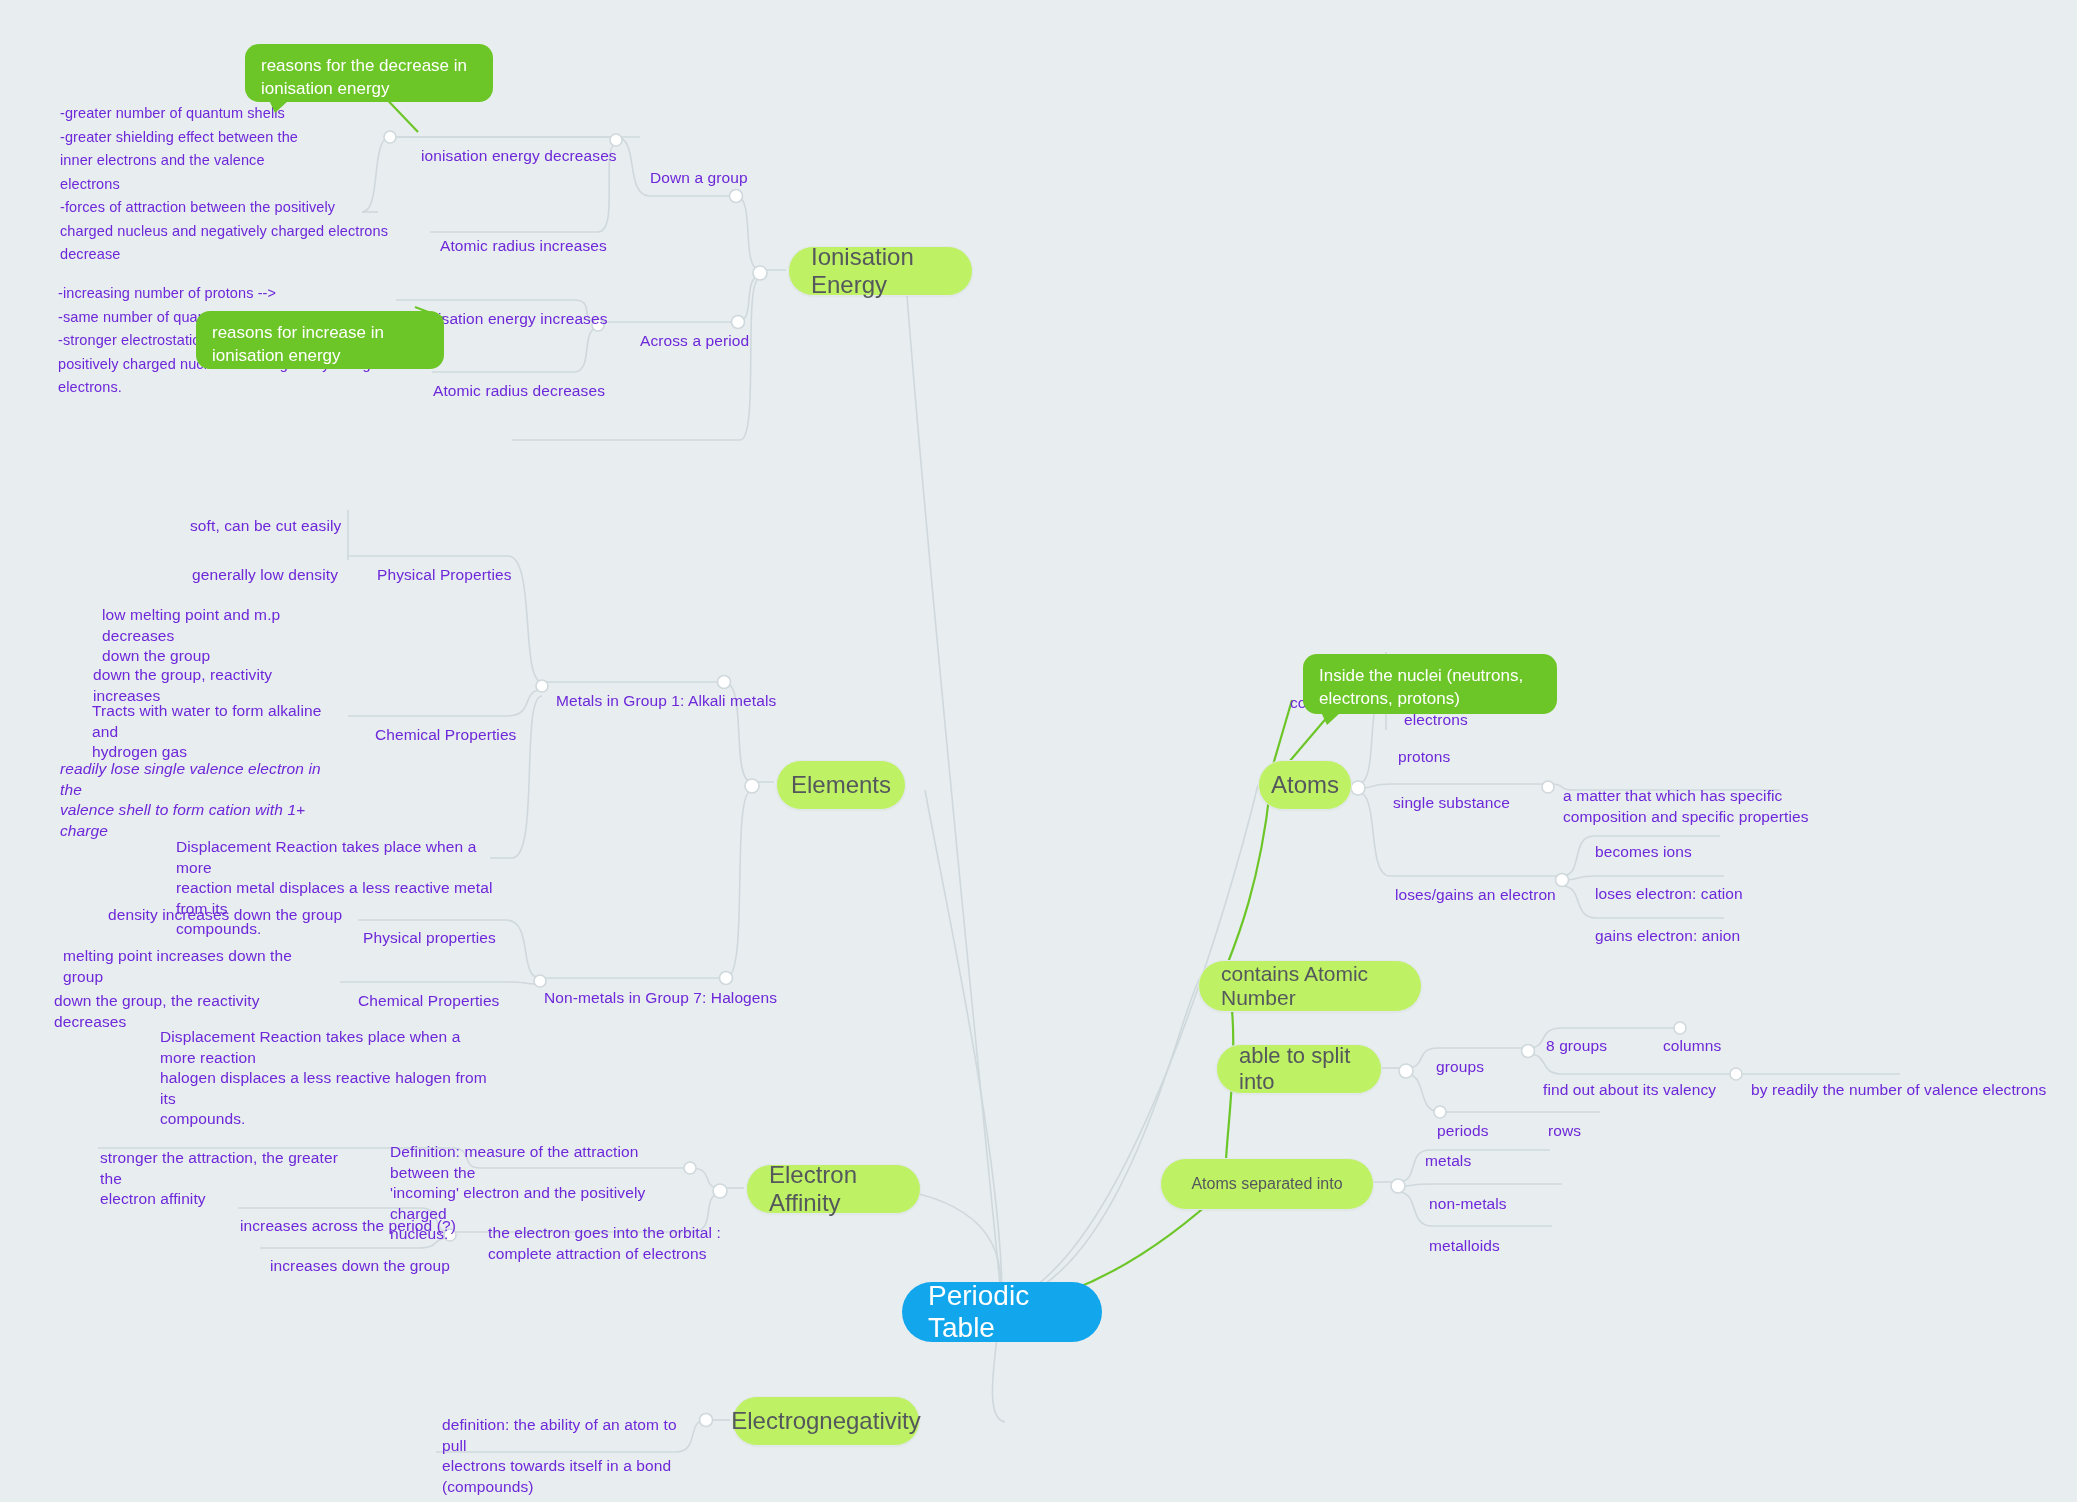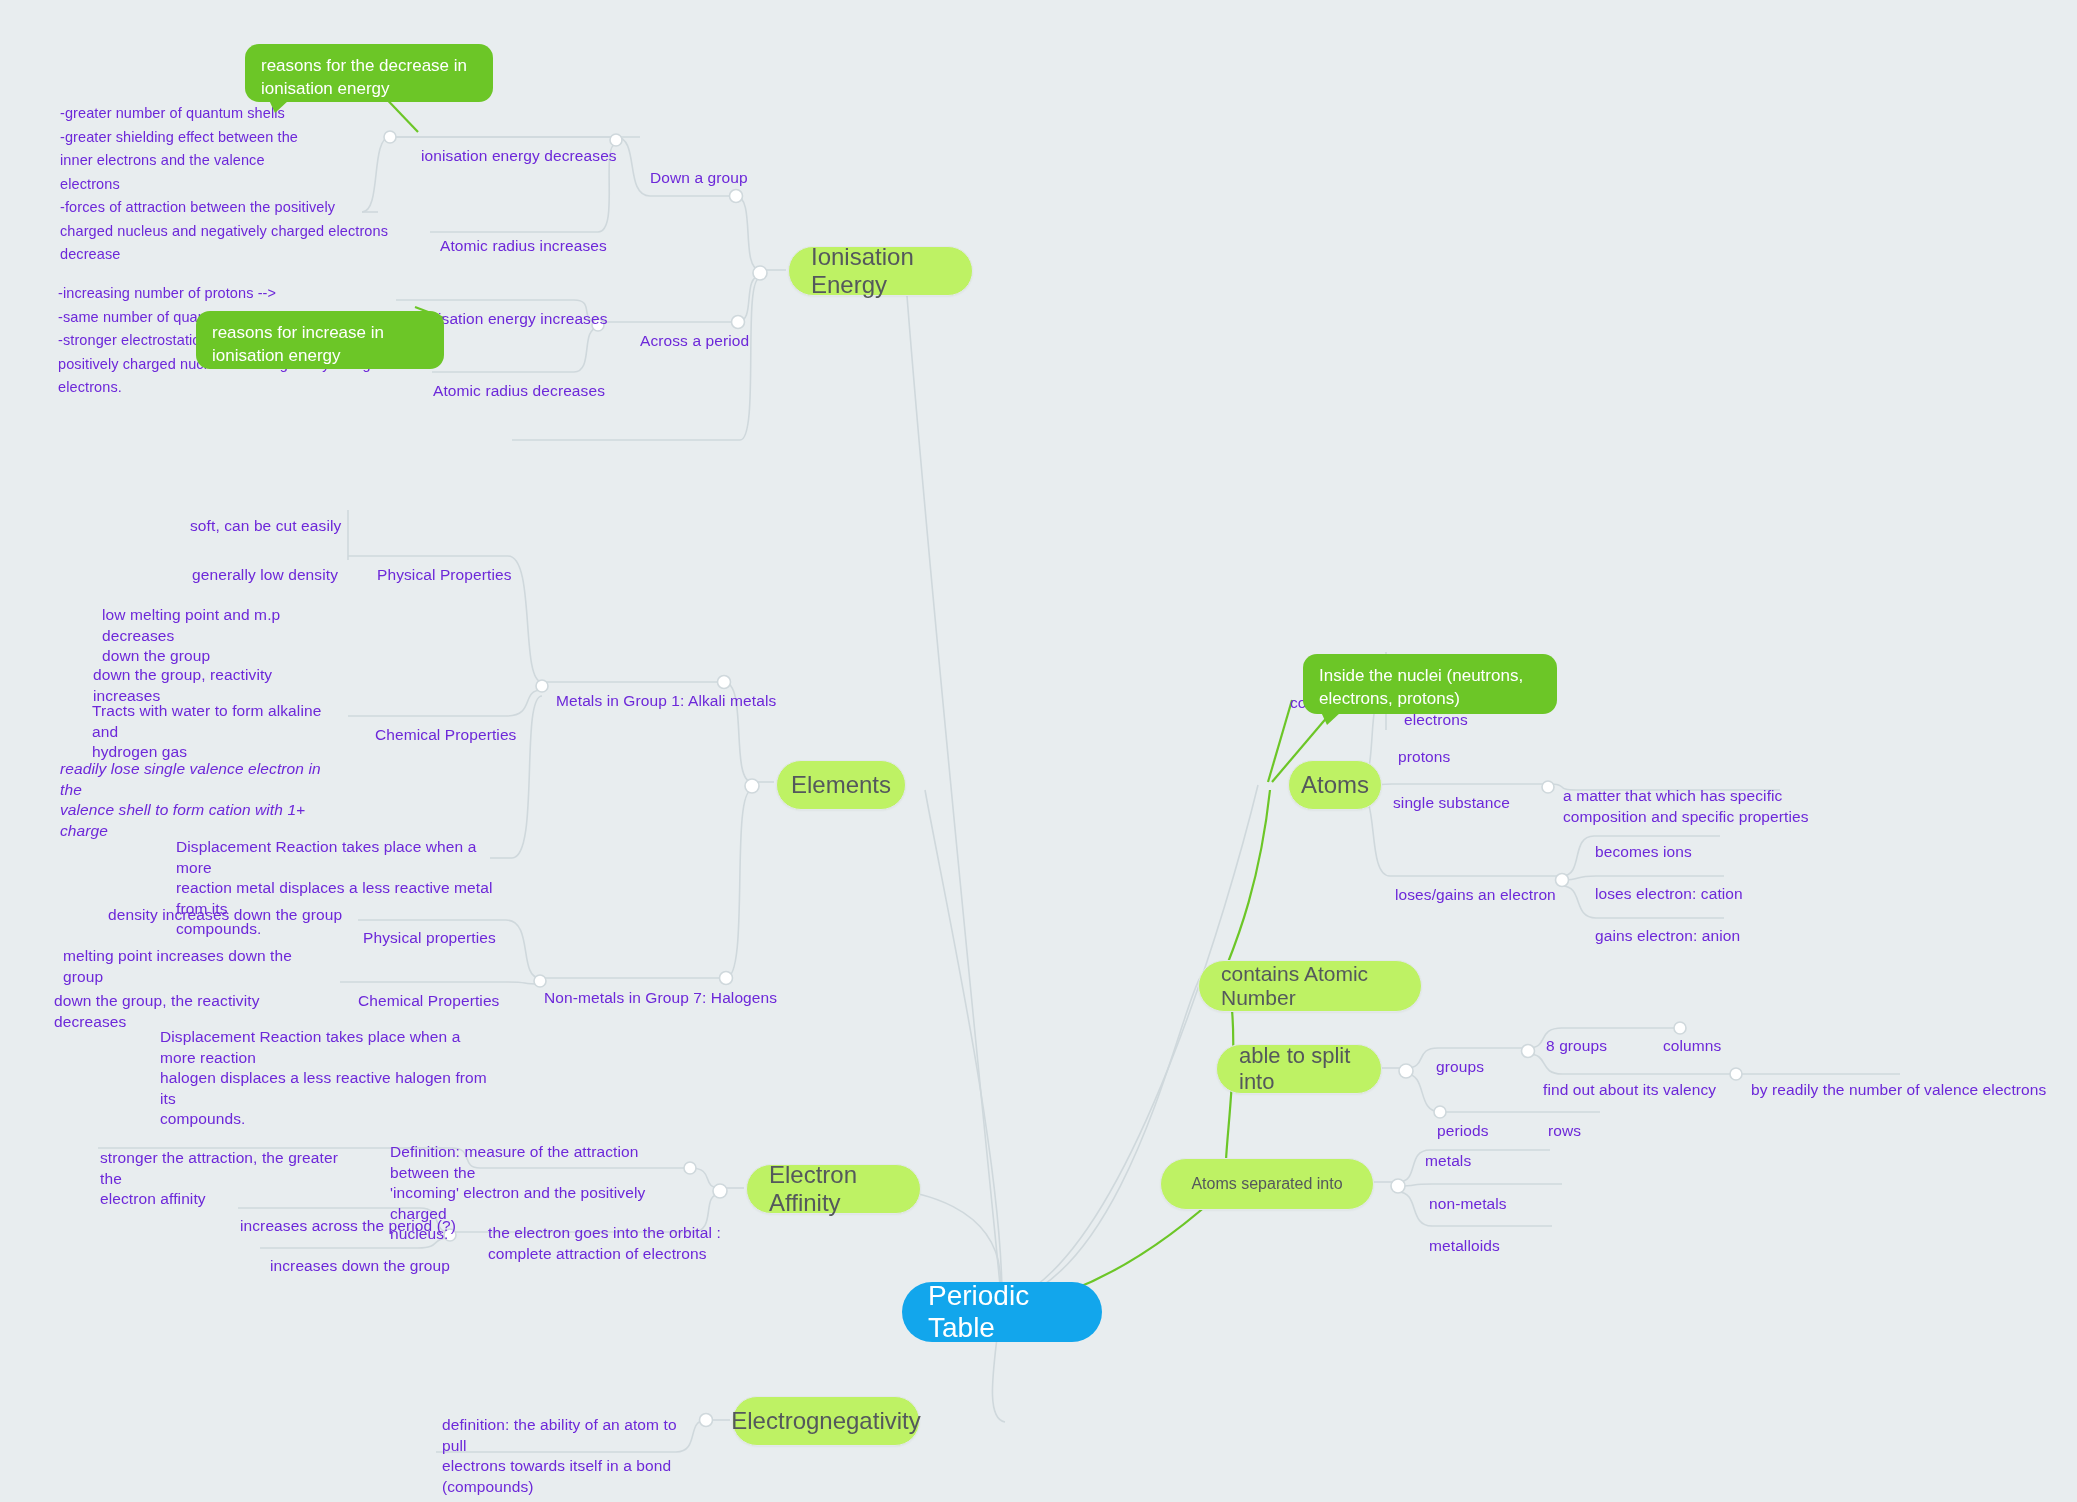--- a/index.html
+++ b/index.html
@@ -222,21 +222,21 @@
   </div>
 
   <div class="pill" style="left:746px;top:1164px;width:175px;height:50px;">
     <span>Electron Affinity</span>
   </div>
 
   <div class="pill" style="left:732px;top:1396px;width:188px;height:50px;">
     <span>Electrognegativity</span>
   </div>
 
-  <div class="pill" style="left:1288px;top:760px;width:94px;height:50px;">
+  <div class="pill" style="left:1258px;top:760px;width:94px;height:50px;">
     <span>Atoms</span>
   </div>
 
   <div class="pill" style="left:1198px;top:960px;width:224px;height:52px;">
     <span class="small" style="font-size:21px;">contains Atomic Number</span>
   </div>
 
   <div class="pill" style="left:1216px;top:1044px;width:166px;height:50px;">
     <span style="font-size:22px;">able to split into</span>
   </div>

